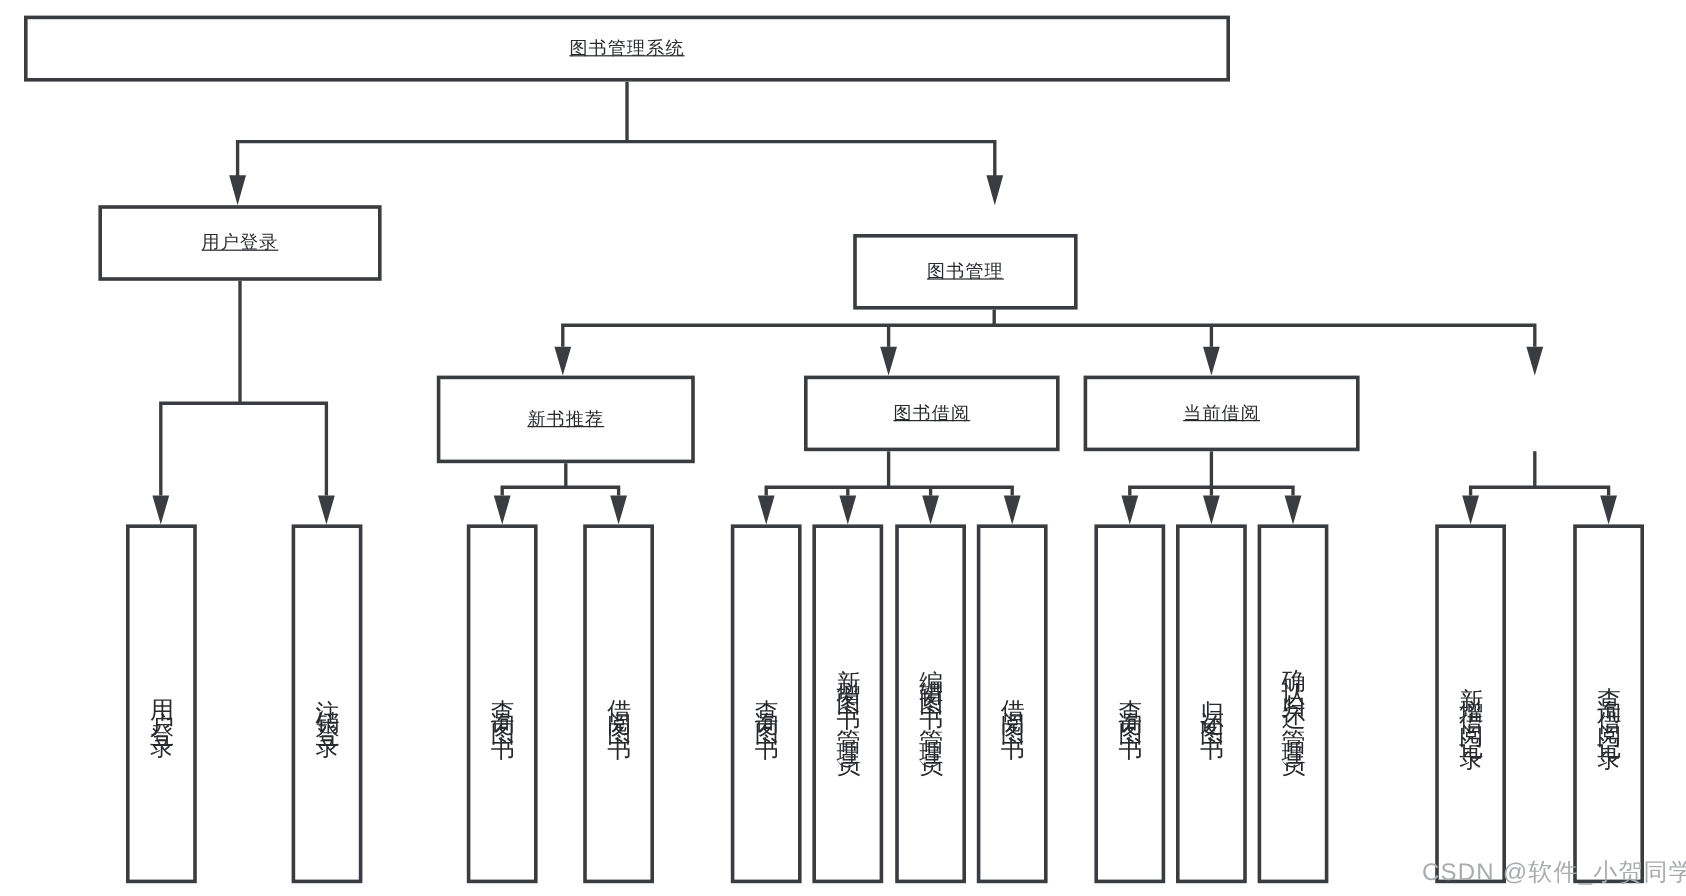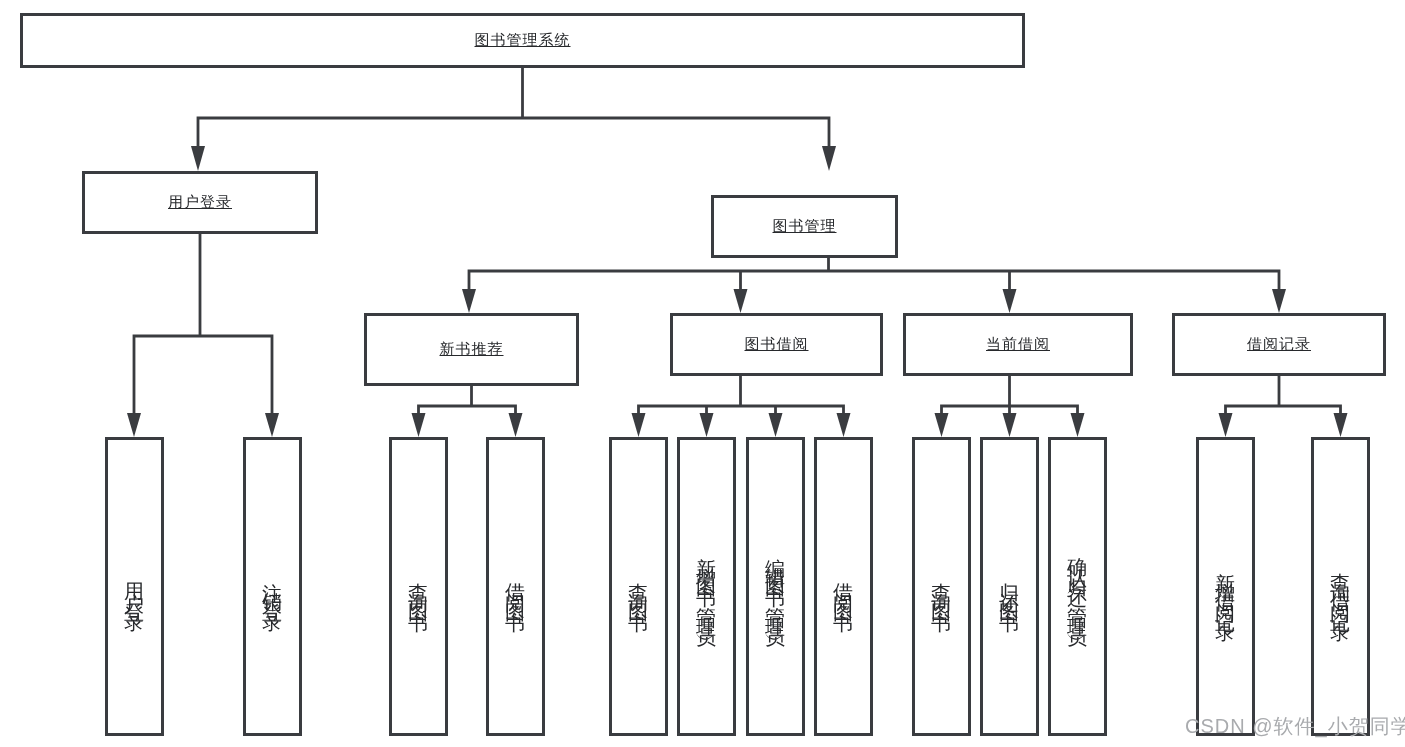--- a/index.html
+++ b/index.html
@@ -125,23 +125,20 @@
 
   <div class="box h-box" style="left:364px;top:313px;width:215px;height:73px;">
     <span>新书推荐</span>
   </div>
   <div class="box h-box" style="left:634px;top:313px;width:213px;height:63px;margin-left:36px;">
     <span>图书借阅</span>
   </div>
   <div class="box h-box" style="left:903px;top:313px;width:230px;height:63px;">
     <span>当前借阅</span>
   </div>
-  <div class="box h-box" style="left:1172px;top:313px;width:214px;height:63px;">
-    <span>借阅记录</span>
-  </div>
 
   <div class="box leaf" style="left:105px;">
     <span class="v-label">用户登录</span>
   </div>
   <div class="box leaf" style="left:243px;">
     <span class="v-label">注销登录</span>
   </div>
 
   <div class="box leaf" style="left:389px;">
     <span class="v-label">查询图书</span>

